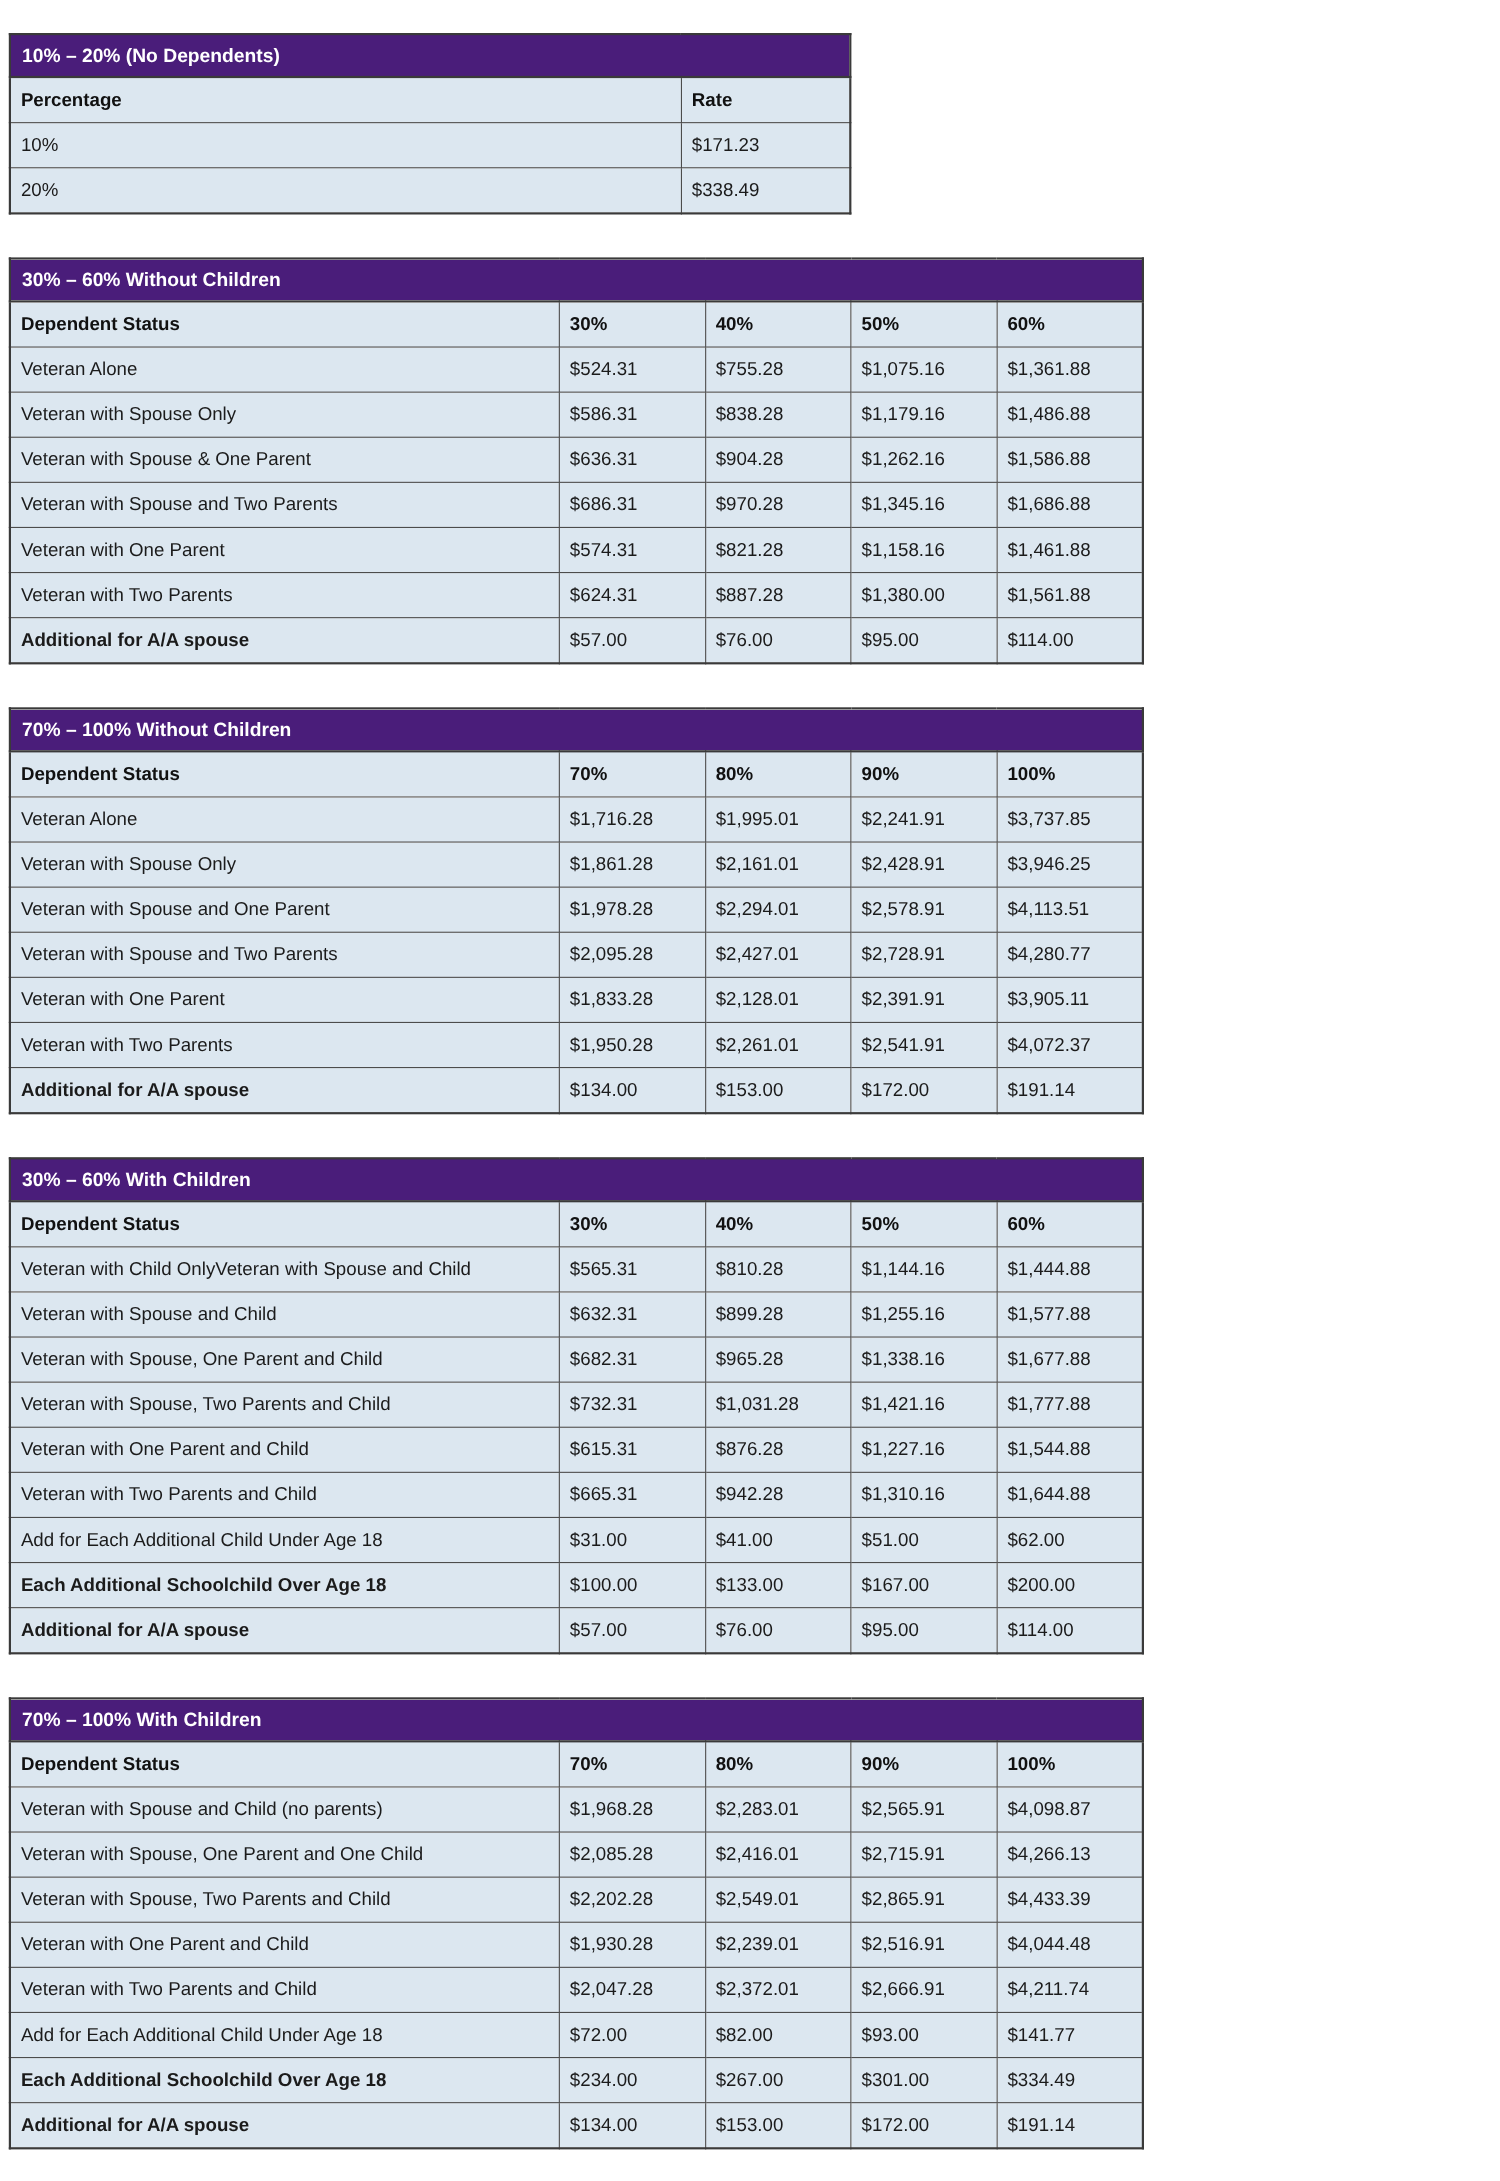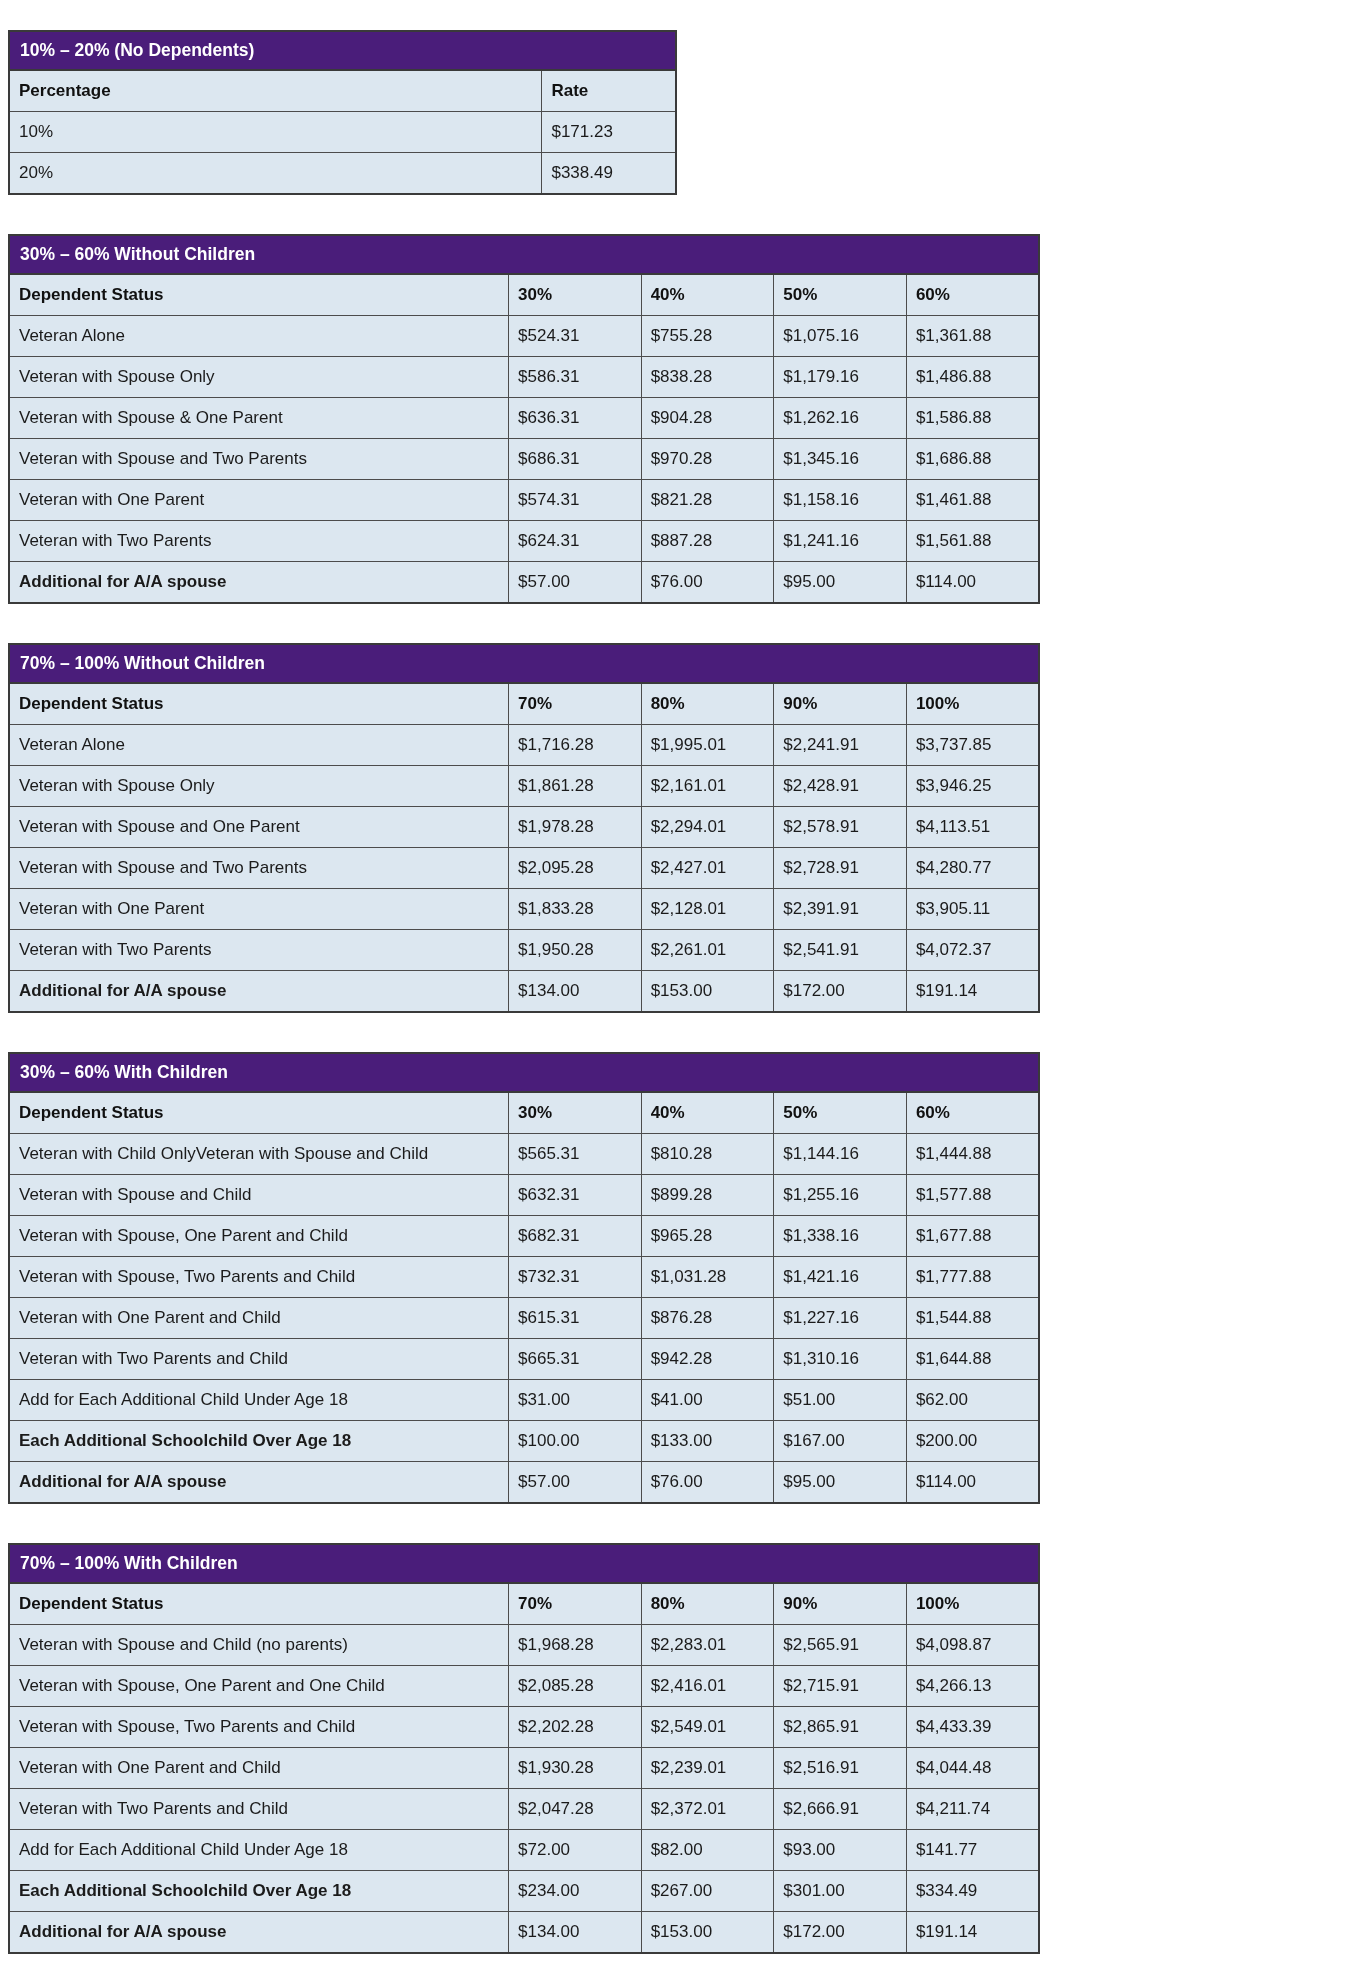--- a/index.html
+++ b/index.html
@@ -17,21 +17,21 @@
     font-family: "Liberation Sans", "DejaVu Sans", sans-serif;
     color: #1b1b1b;
     background: #ffffff;
   }
   table.tbl {
     border-collapse: collapse;
     table-layout: fixed;
     margin: 0 0 39px 0;
     border: 2px solid #3a3a3a;
   }
-  table.tbl-narrow { width: 669px; }
+  table.tbl-narrow { width: 766px; }
   table.tbl-wide   { width: 1032px; }
 
   table.tbl-narrow col.c0 { width: 79.9%; }
   table.tbl-narrow col.c1 { width: 20.1%; }
   table.tbl-wide col.c0 { width: 48.5%; }
   table.tbl-wide col.c1, table.tbl-wide col.c2,
   table.tbl-wide col.c3, table.tbl-wide col.c4 { width: 12.875%; }
 
   th, td {
     border: 1.5px solid #4c4c4c;
@@ -146,21 +146,21 @@
             <td class="label-cell">Veteran with One Parent</td>
             <td>$574.31</td>
             <td>$821.28</td>
             <td>$1,158.16</td>
             <td>$1,461.88</td>
           </tr>
           <tr>
             <td class="label-cell">Veteran with Two Parents</td>
             <td>$624.31</td>
             <td>$887.28</td>
-            <td>$1,241.16</td>
+            <td>$1,380.00</td>
             <td>$1,561.88</td>
           </tr>
           <tr class="row-bold">
             <td class="label-cell">Additional for A/A spouse</td>
             <td>$57.00</td>
             <td>$76.00</td>
             <td>$95.00</td>
             <td>$114.00</td>
           </tr>
         </tbody>

